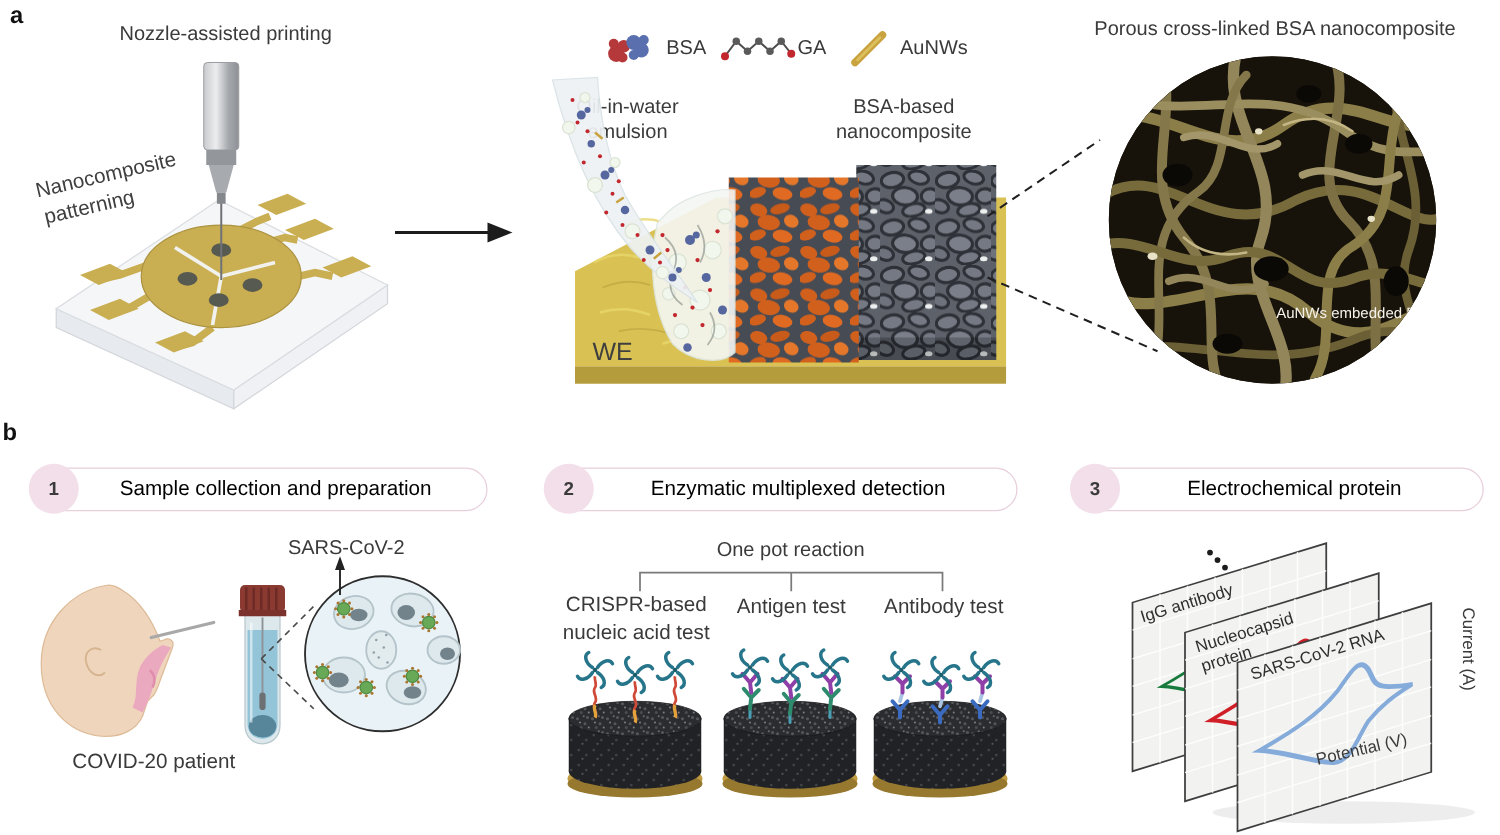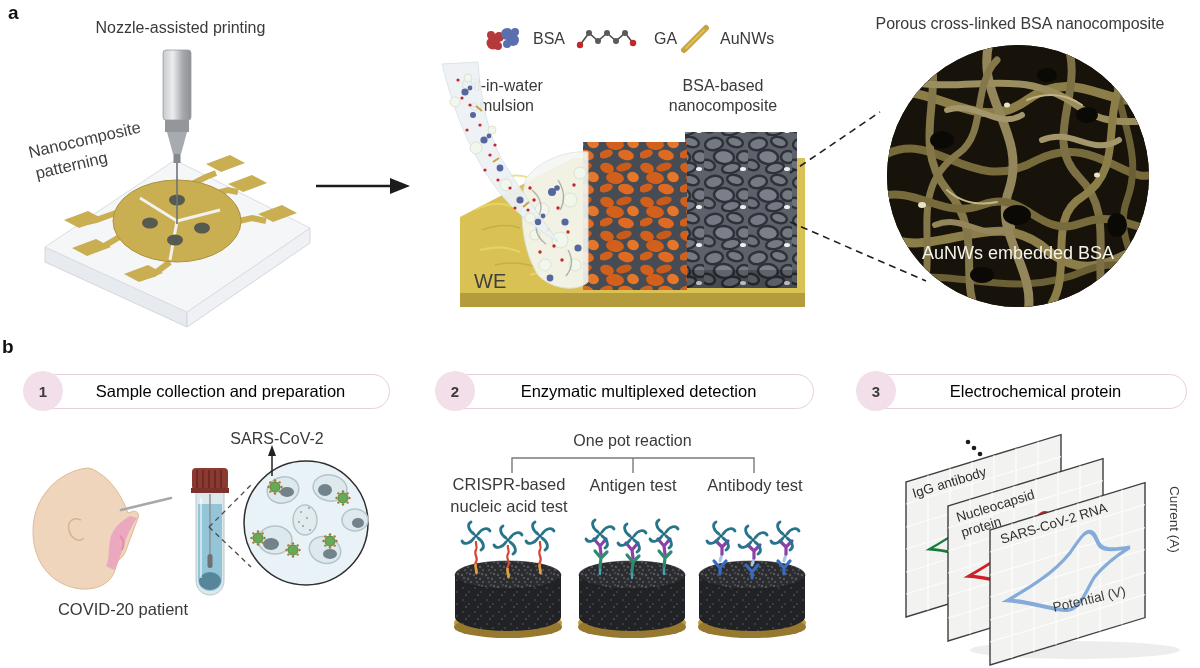--- a/index.html
+++ b/index.html
@@ -20,22 +20,22 @@
     position:absolute;left:-3px;top:-4px;width:40px;height:40px;border-radius:50%;
     background:#f2dfe9;display:flex;align-items:center;justify-content:center;
     font-weight:bold;font-size:15px;color:#3b3b3b;
   }
   .step-title{font-size:16.5px;color:#000000;padding-left:26px;white-space:nowrap;}
   .inset-circle{
     position:absolute;left:887px;top:45px;width:262px;height:262px;border-radius:50%;
     background:#17130a;overflow:hidden;
   }
   .inset-caption{
-    position:absolute;left:0;top:198px;width:100%;text-align:center;
-    color:#f5f2ea;font-size:18px;
+    position:absolute;left:0;top:198px;width:100%;text-align:right;
+    color:#f5f2ea;font-size:12px;
   }
   svg text{font-family:"Liberation Sans",sans-serif;}
 </style>
 </head>
 <body>
 
 <div class="figure">
 
   <div class="abs panel-letter" style="left:8px;top:2px;">a</div>
 
@@ -113,21 +113,21 @@
         </g>
       <g fill="#5a6fae">
           <circle cx="24" cy="12" r="6"></circle>
           <circle cx="30" cy="18" r="6"></circle>
           <circle cx="24" cy="22" r="4"></circle>
           <circle cx="32" cy="10" r="4"></circle>
         </g>
     </svg>
     <span class="cap">BSA</span>
   </div>
-  <div class="abs" style="left:576px;top:24px;display:flex;align-items:center;gap:16px;">
+  <div class="abs" style="left:576px;top:24px;display:flex;align-items:center;gap:0;">
     <svg width="62" height="30" viewBox="0 0 62 30">
       <polyline points="4,21 13,9 22,17 31,9 40,17 49,9 57,19" fill="none" stroke="#4c4c4c" stroke-width="1.6"></polyline>
       <circle cx="4" cy="21" r="3.2" fill="#c1272d"></circle>
         <circle cx="13" cy="9" r="3" fill="#5a5a5a"></circle>
       <circle cx="22" cy="17" r="3" fill="#5a5a5a"></circle>
         <circle cx="31" cy="9" r="3" fill="#5a5a5a"></circle>
       <circle cx="40" cy="17" r="3" fill="#5a5a5a"></circle>
         <circle cx="49" cy="9" r="3" fill="#5a5a5a"></circle>
       <circle cx="57" cy="19" r="3.2" fill="#c1272d"></circle>
     </svg>

